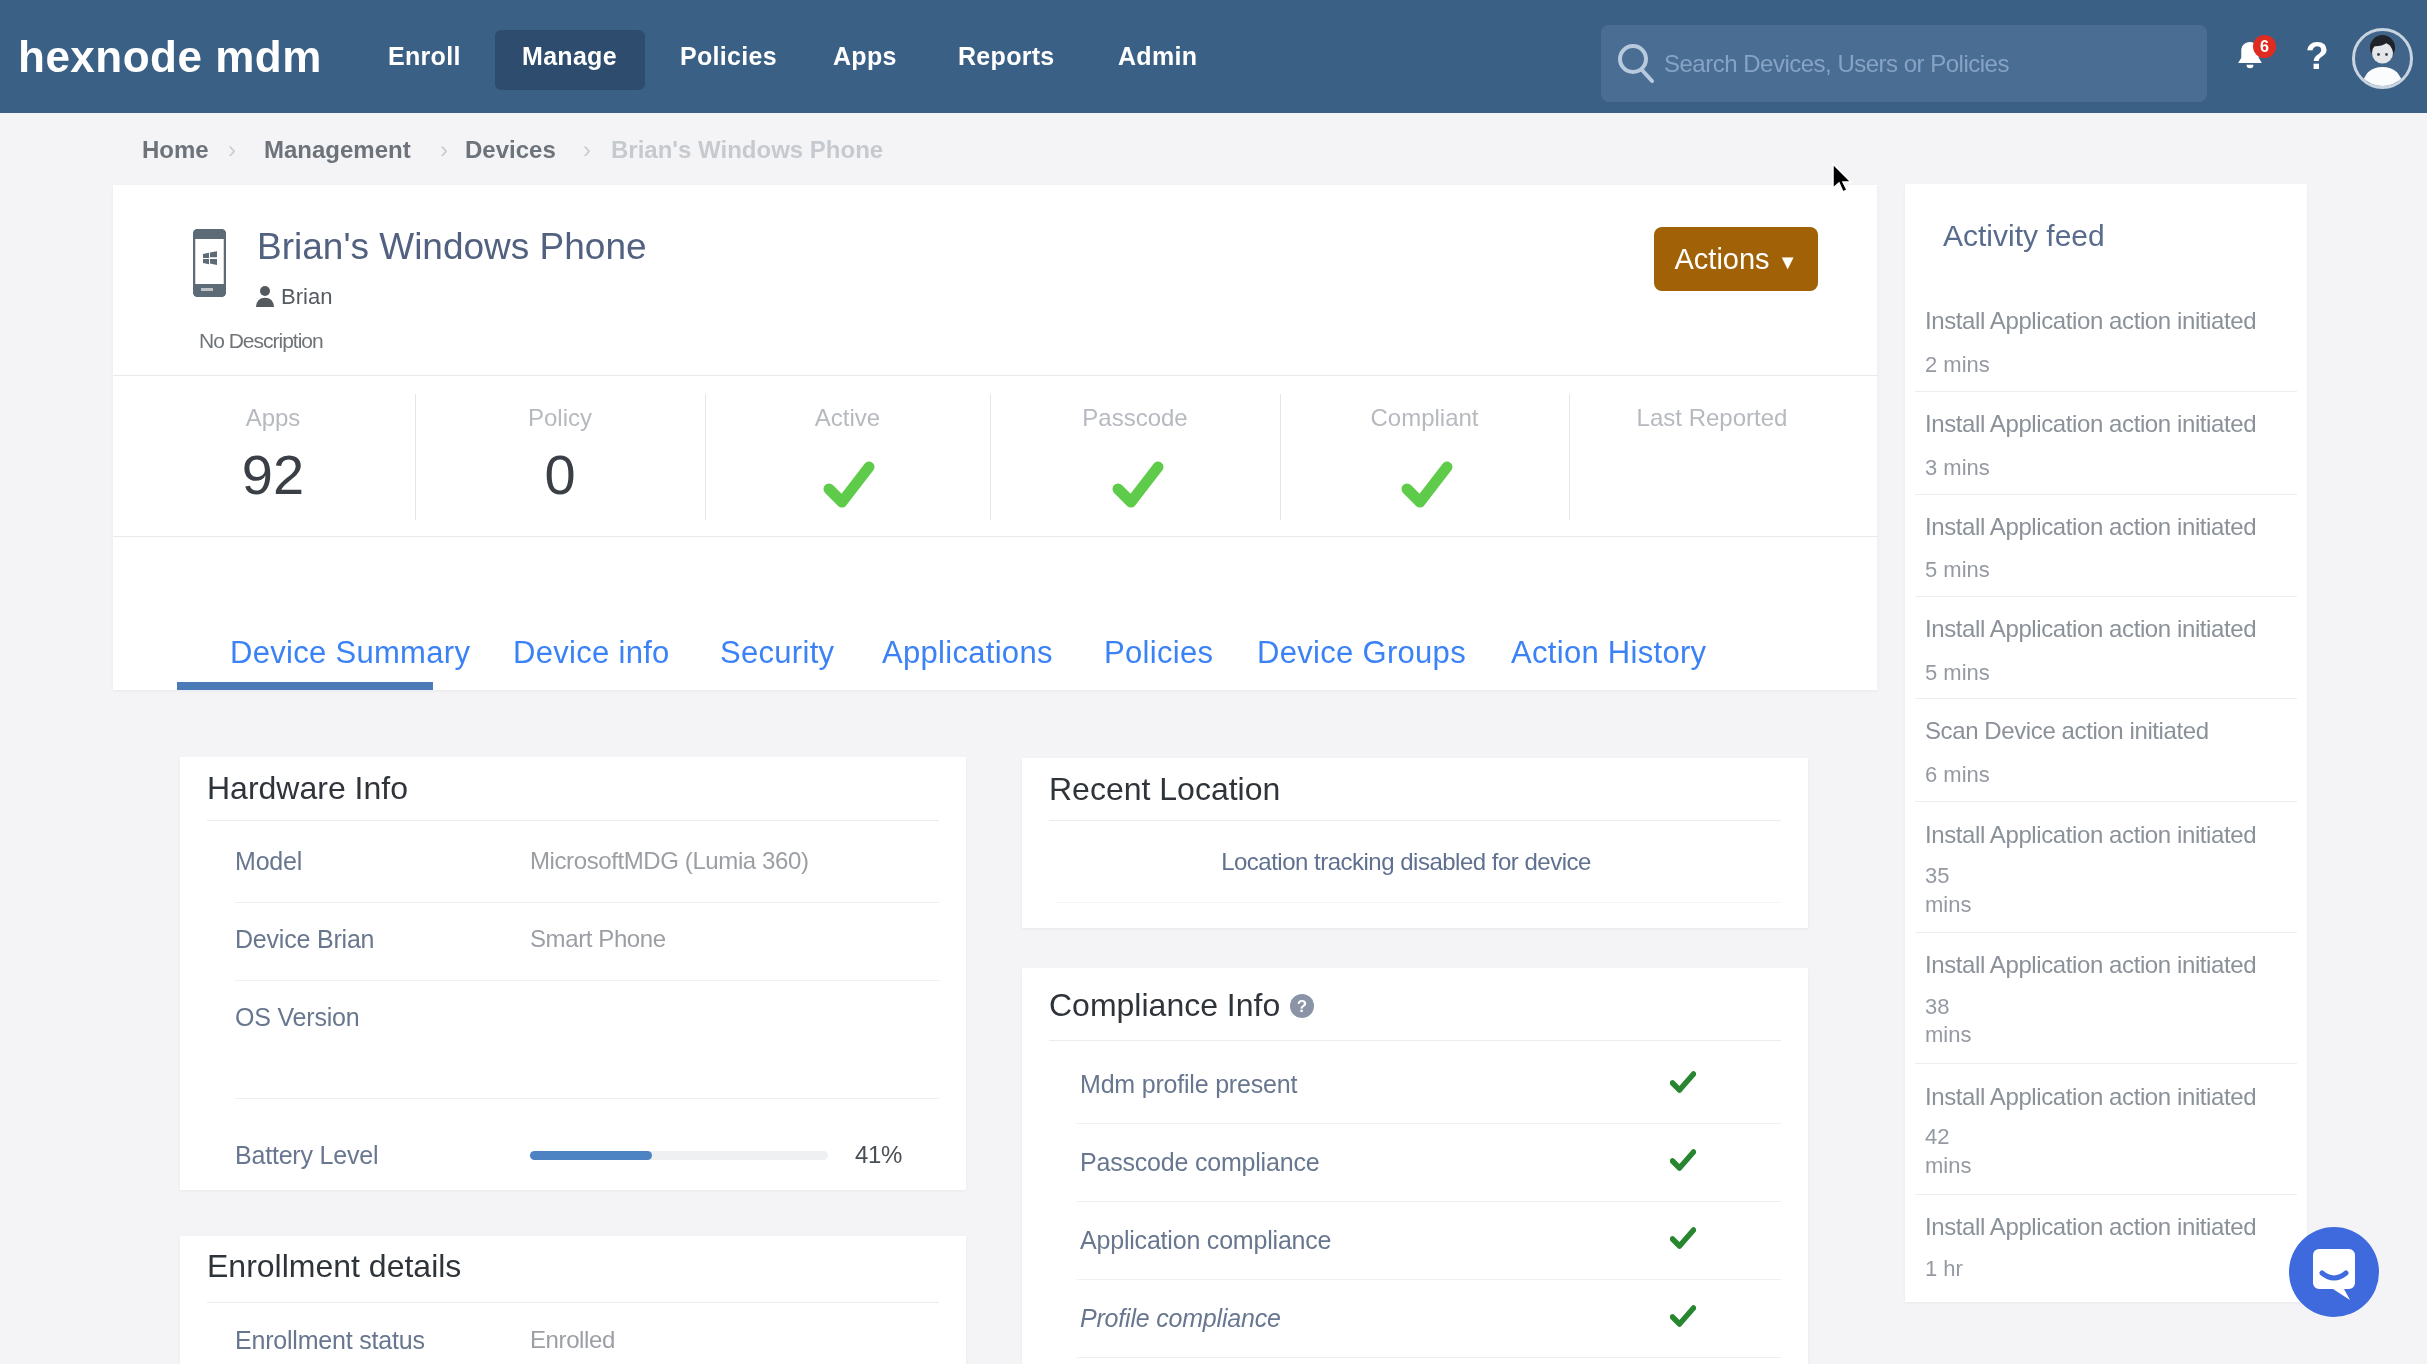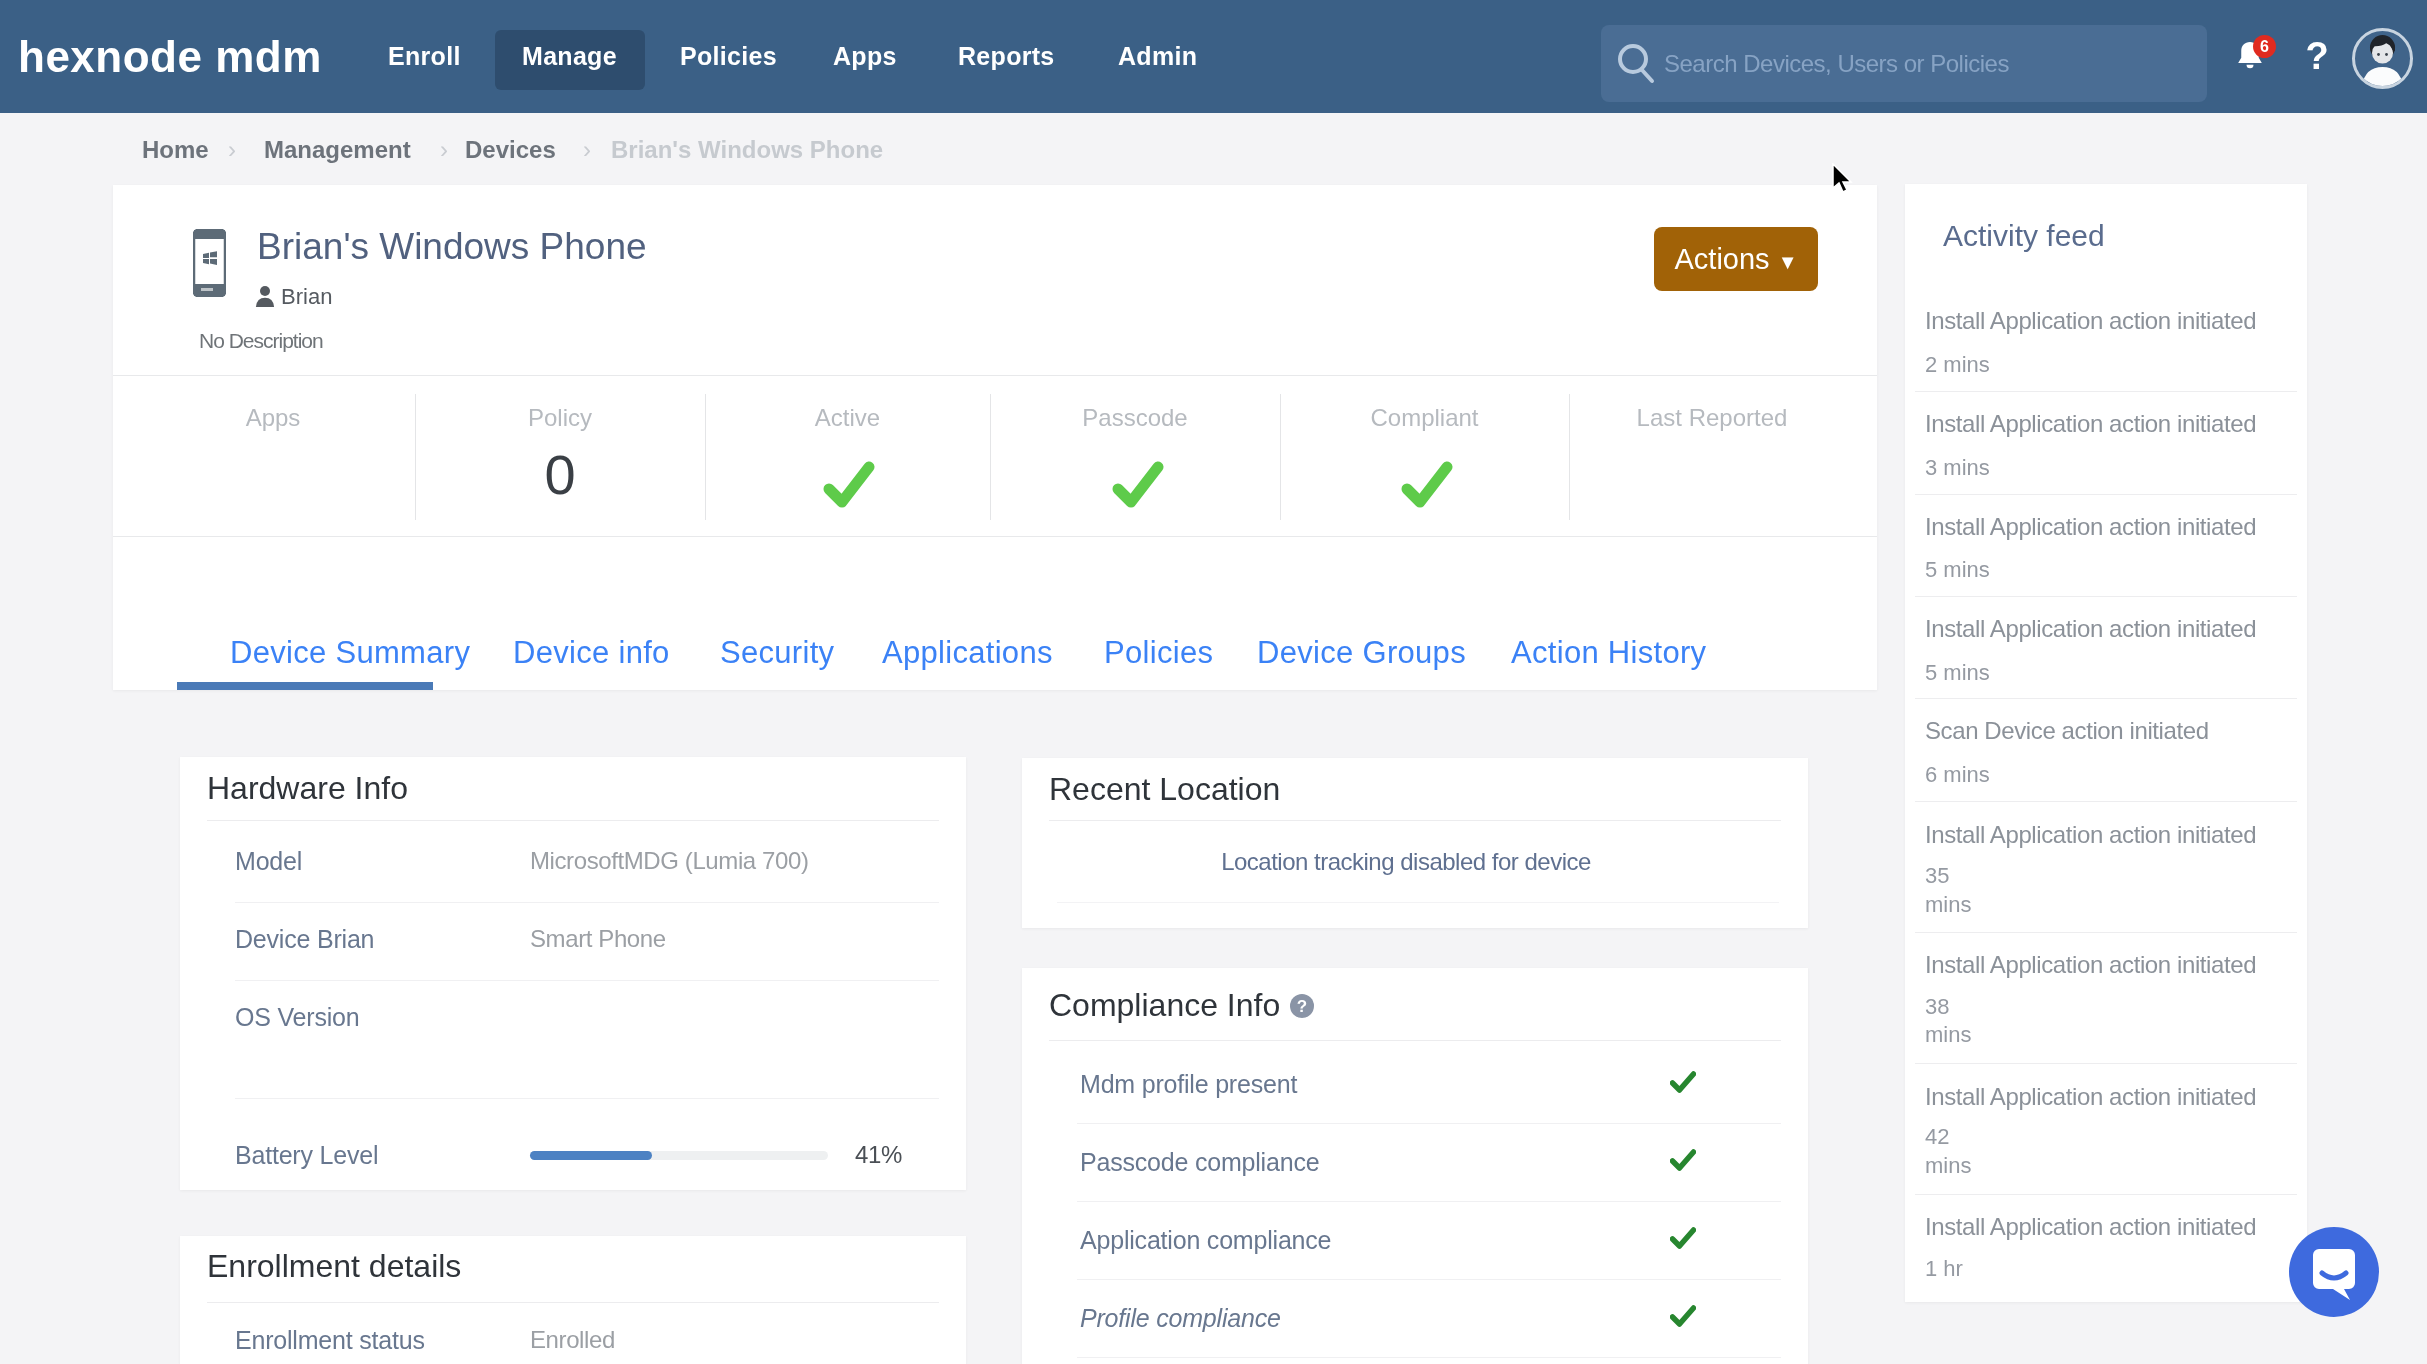--- a/index.html
+++ b/index.html
@@ -131,20 +131,21 @@
     <div class="statdiv abs" style="left:592px;"></div>
     <div class="statdiv abs" style="left:877px;"></div>
     <div class="statdiv abs" style="left:1167px;"></div>
     <div class="statdiv abs" style="left:1456px;"></div>
     <div class="statlabel abs" style="left:0; width:320px;">Apps</div>
     <div class="statlabel abs" style="left:302px; width:290px;">Policy</div>
     <div class="statlabel abs" style="left:592px; width:285px;">Active</div>
     <div class="statlabel abs" style="left:877px; width:290px;">Passcode</div>
     <div class="statlabel abs" style="left:1167px; width:289px;">Compliant</div>
     <div class="statlabel abs" style="left:1456px; width:286px;">Last Reported</div>
+    <div class="statvalue abs" style="left:0; width:320px;">92</div>
     <div class="statvalue abs" style="left:302px; width:290px;">0</div>
     <div class="abs" style="left:710px; top:84px;"><svg width="52" height="50" viewBox="0 0 52 50">
           <path d="M6 29 L19 42 L46 7" fill="none" stroke="#5ecb4a" stroke-width="11" stroke-linecap="round" stroke-linejoin="round"></path>
         </svg></div>
     <div class="abs" style="left:999px; top:84px;"><svg width="52" height="50" viewBox="0 0 52 50">
           <path d="M6 29 L19 42 L46 7" fill="none" stroke="#5ecb4a" stroke-width="11" stroke-linecap="round" stroke-linejoin="round"></path>
         </svg></div>
     <div class="abs" style="left:1288px; top:84px;"><svg width="52" height="50" viewBox="0 0 52 50">
           <path d="M6 29 L19 42 L46 7" fill="none" stroke="#5ecb4a" stroke-width="11" stroke-linecap="round" stroke-linejoin="round"></path>
         </svg></div>
@@ -157,21 +158,21 @@
   <div class="tab abs" style="left:947px;">Policies</div>
   <div class="tab abs" style="left:1100px;">Device Groups</div>
   <div class="tab abs" style="left:1354px;">Action History</div>
   <div id="tabunderline" class="abs"></div>
 </div>
 
 <div id="hwcard" class="card abs">
   <div class="cardtitle abs" style="top:13px;">Hardware Info</div>
   <div class="cardrule abs" style="top:63px;"></div>
   <div class="flabel abs" style="left:55px; top:90px;">Model</div>
-  <div class="fvalue abs" style="left:350px; top:90px;">MicrosoftMDG (Lumia 700)</div>
+  <div class="fvalue abs" style="left:350px; top:90px;">MicrosoftMDG (Lumia 360)</div>
   <div class="rowrule abs" style="top:145px;"></div>
   <div class="flabel abs" style="left:55px; top:168px;">Device Brian</div>
   <div class="fvalue abs" style="left:350px; top:168px;">Smart Phone</div>
   <div class="rowrule abs" style="top:223px;"></div>
   <div class="flabel abs" style="left:55px; top:246px;">OS Version</div>
   <div class="rowrule abs" style="top:341px;"></div>
   <div class="flabel abs" style="left:55px; top:384px;">Battery Level</div>
   <div class="abs" style="left:350px; top:394px; width:298px; height:9px; background:#eef0f1; border-radius:5px;">
       <div style="width:122px; height:9px; background:#4d82c3; border-radius:5px;"></div>
     </div>

